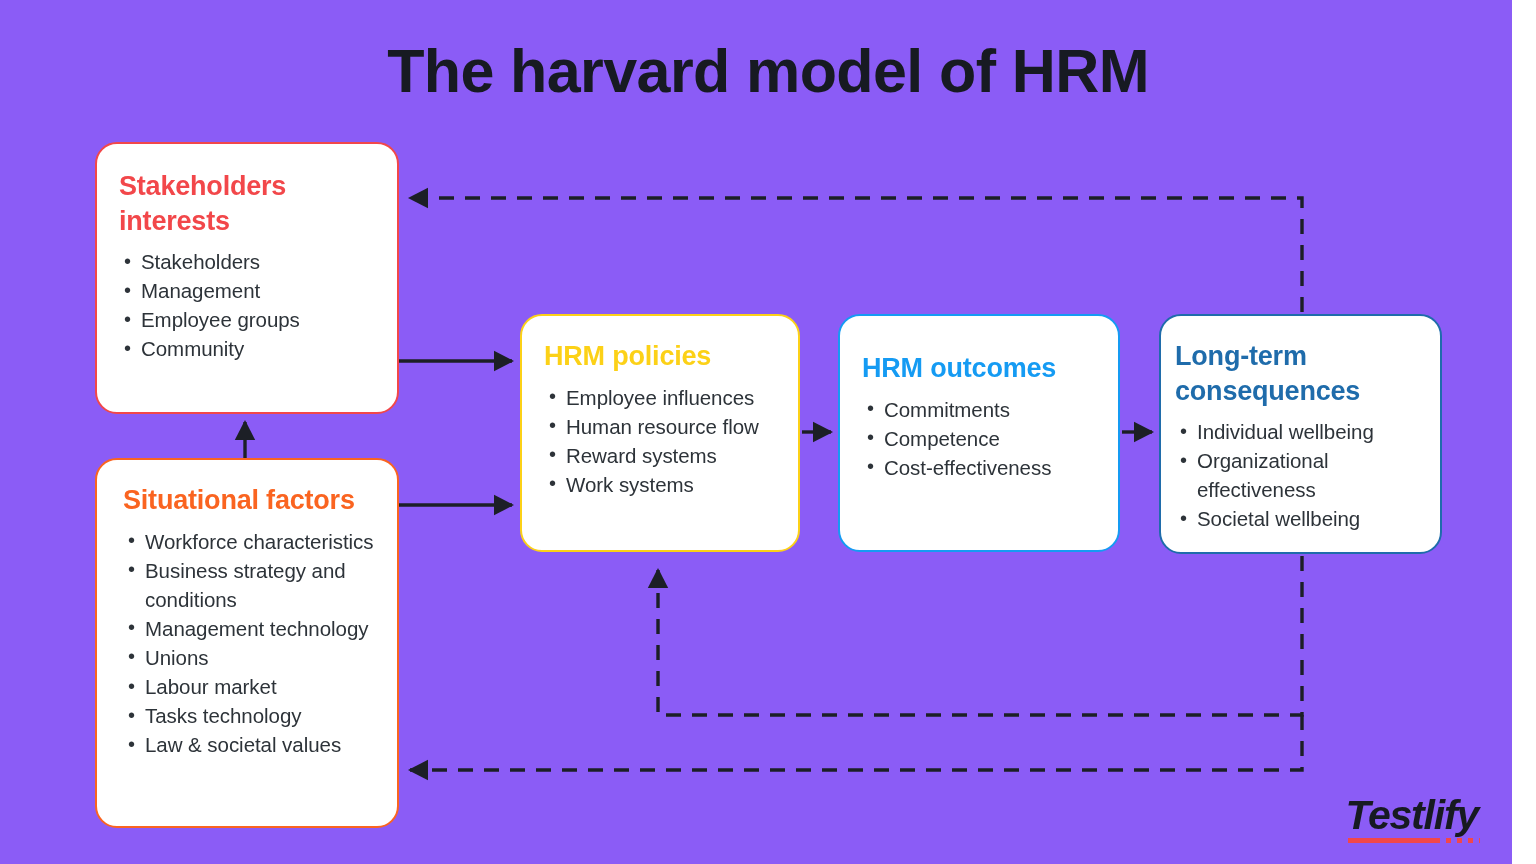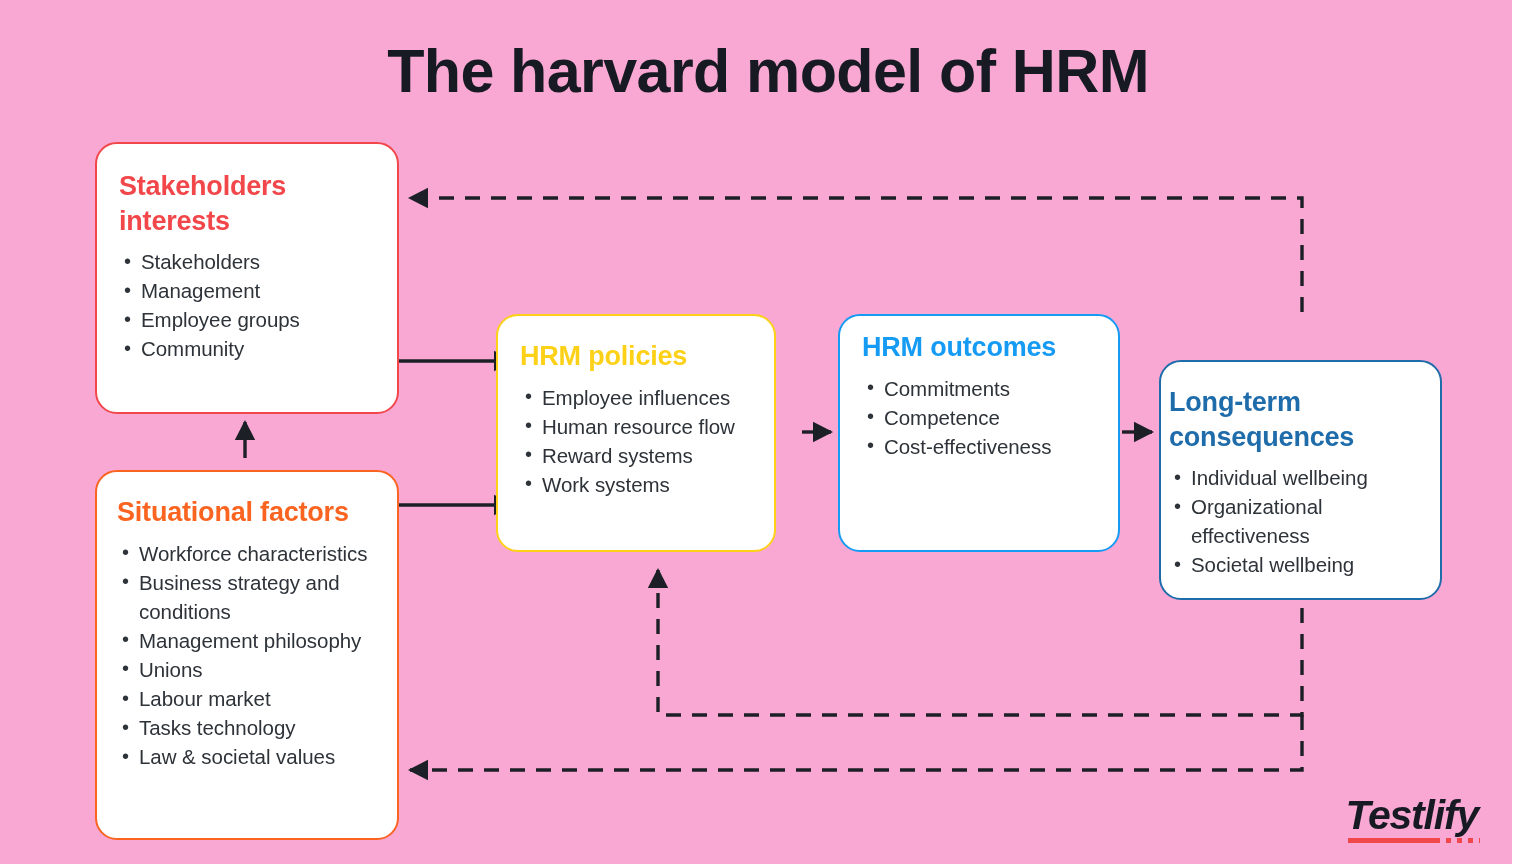--- a/index.html
+++ b/index.html
@@ -7,21 +7,21 @@
     width: 1536px;
     height: 864px;
     background: #ffffff;
     font-family: "Liberation Sans", sans-serif;
     overflow: hidden;
   }
   #stage {
     position: relative;
     width: 1512px;
     height: 864px;
-    background: #f9a8d4;
+    background: #8b5cf6;
   }
 
   
   #page-title {
     position: absolute;
     left: 0;
     top: 38px;
     width: 1536px;
     text-align: center;
     font-size: 61px;
@@ -62,24 +62,24 @@
     content: "•";
     position: absolute;
     left: 5px;
     top: -0.5px;
     font-size: 20px;
     color: #2d3339;
   }
 
   
   #node-stakeholders { left: 95px;  top: 142px; width: 304px; height: 272px; padding: 25px 20px 0 22px; }
-  #node-situational  { left: 95px;  top: 458px; width: 304px; height: 370px; padding: 23px 20px 0 20px; margin-top: 12px; }
-  #node-policies     { left: 496px; top: 314px; width: 280px; height: 238px; padding: 23px 16px 0 22px; }
-  #node-outcomes     { left: 838px; top: 314px; width: 282px; height: 238px; padding: 14px 16px 0 22px; }
-  #node-longterm     { left: 1159px;top: 314px; width: 283px; height: 240px; padding: 23px 14px 0 8px; margin-top: 46px; }
+  #node-situational  { left: 95px;  top: 458px; width: 304px; height: 370px; padding: 23px 20px 0 26px; }
+  #node-policies     { left: 520px; top: 314px; width: 280px; height: 238px; padding: 23px 16px 0 22px; }
+  #node-outcomes     { left: 838px; top: 314px; width: 282px; height: 238px; padding: 35px 16px 0 22px; }
+  #node-longterm     { left: 1159px;top: 314px; width: 283px; height: 240px; padding: 23px 14px 0 14px; }
 
   
   #connectors {
     position: absolute;
     left: 0; top: 0;
     width: 1536px; height: 864px;
     z-index: 1;
     pointer-events: none;
   }
 
@@ -155,21 +155,21 @@
       <li>Employee groups</li>
       <li>Community</li>
     </ul>
   </div>
 
   <div class="node" id="node-situational" style="border-color:#fa6420">
     <div class="node-title" style="color:#fa6420">Situational factors</div>
     <ul>
       <li>Workforce characteristics</li>
       <li>Business strategy and conditions</li>
-      <li>Management philosophy</li>
+      <li>Management technology</li>
       <li>Unions</li>
       <li>Labour market</li>
       <li>Tasks technology</li>
       <li>Law &amp; societal values</li>
     </ul>
   </div>
 
   <div class="node" id="node-policies" style="border-color:#fcd117">
     <div class="node-title" style="color:#fcd117">HRM policies</div>
     <ul>

